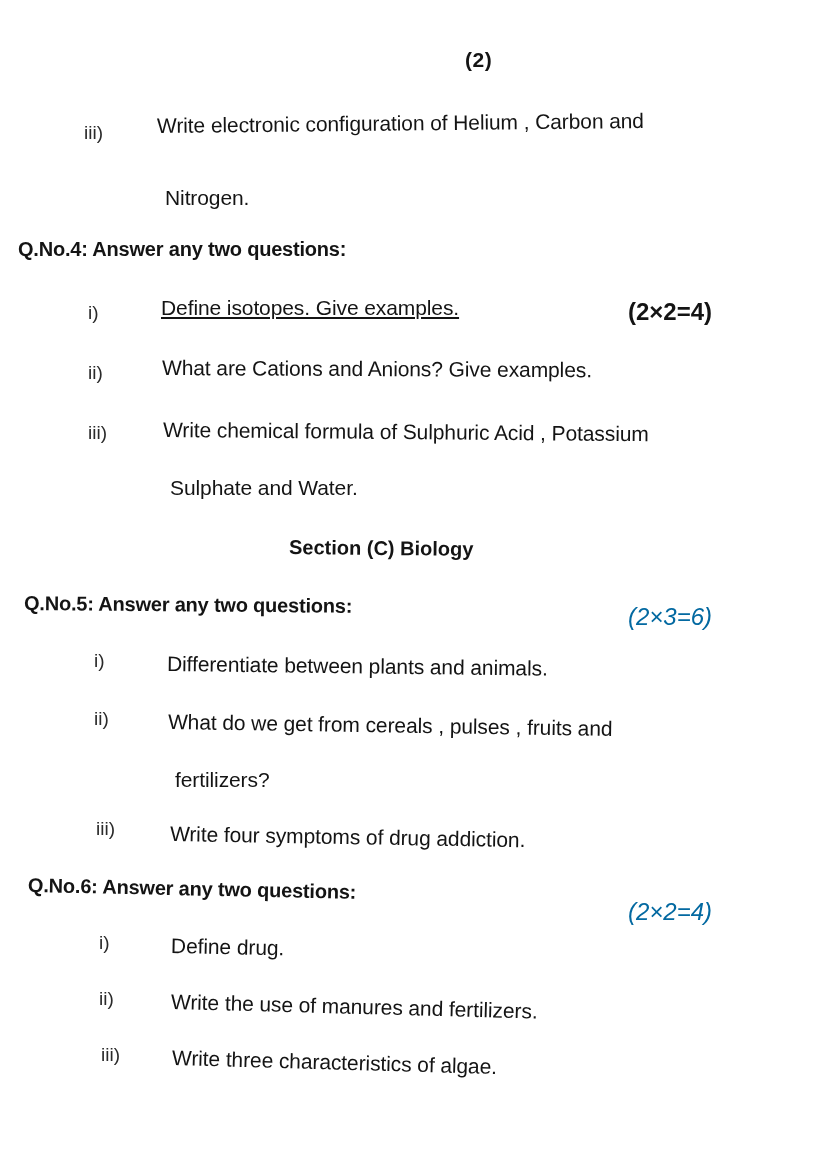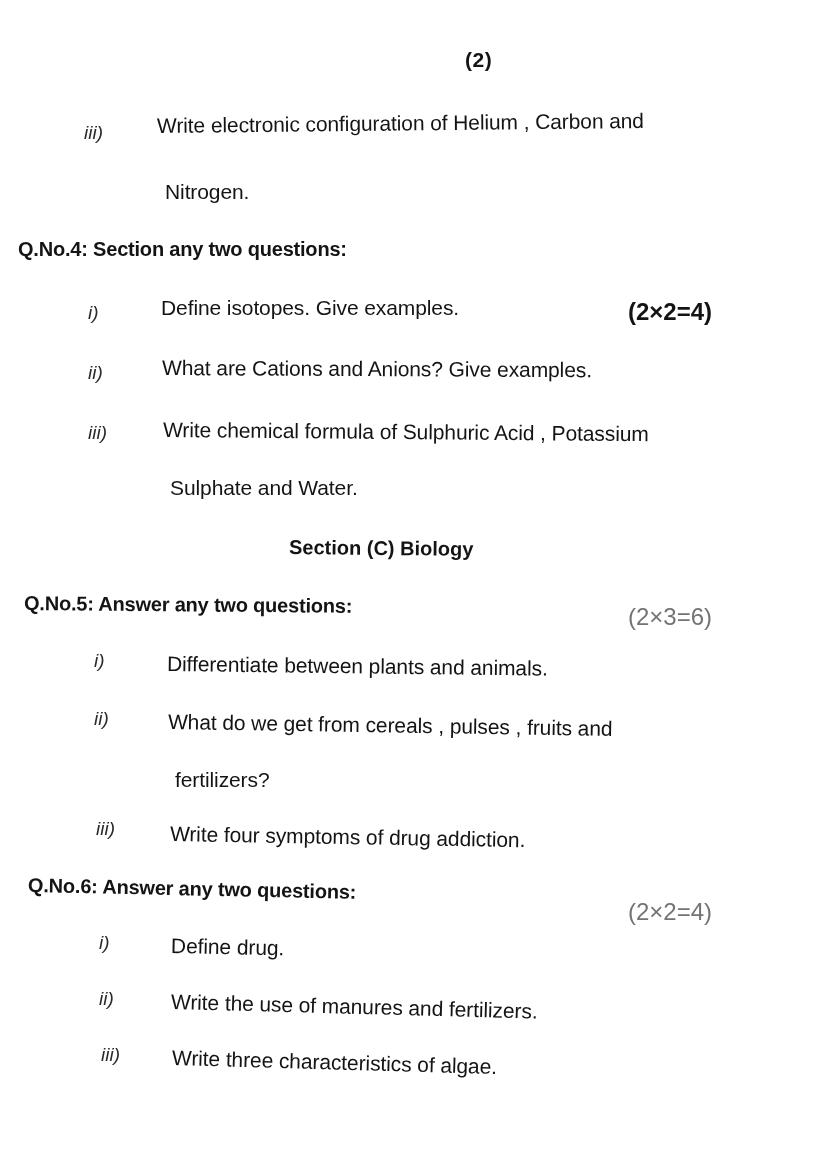--- a/index.html
+++ b/index.html
@@ -23,49 +23,48 @@
     }
     .qhead {
       font-weight: bold;
       font-size: 20px;
       letter-spacing: -0.2px;
     }
     .marks {
       font-weight: bold;
       font-size: 24px;
     }
-    .marks.light { font-weight: normal; color: #737373; }
+    .marks.light { font-weight: normal; color: #0369a1; font-style: italic; }
     .num {
       font-size: 19px;
       color: #2a2a2a;
-      font-style: italic;
     }
     .item {
       font-size: 21px;
       letter-spacing: -0.1px;
     }
     .section-title {
       font-weight: bold;
       font-size: 20px;
     }
   </style>
 </head>
 <body>
 
 <div class="abs page-number" style="left:465px; top:48px;">(2)</div>
 
 <div class="abs num" style="left:84px; top:122px;">iii)</div>
 <div class="abs item" style="left:157px; top:114px; transform:rotate(-0.6deg); transform-origin:left center;">Write electronic configuration of Helium , Carbon and</div>
-<div class="abs item" style="left:165px; top:180px;">Nitrogen.</div>
+<div class="abs item" style="left:165px; top:186px;">Nitrogen.</div>
 
-<div class="abs qhead" style="left:18px; top:238px;">Q.No.4: Section any two questions:</div>
+<div class="abs qhead" style="left:18px; top:238px;">Q.No.4: Answer any two questions:</div>
 <div class="abs marks" style="left:628px; top:298px;">(2×2=4)</div>
 
 <div class="abs num" style="left:88px; top:302px;">i)</div>
-<div class="abs item" style="left:161px; top:296px;">Define isotopes. Give examples.</div>
+<div class="abs item" style="left:161px; top:296px;text-decoration:underline;">Define isotopes. Give examples.</div>
 
 <div class="abs num" style="left:88px; top:362px;">ii)</div>
 <div class="abs item" style="left:162px; top:356px; transform:rotate(0.3deg); transform-origin:left center;">What are Cations and Anions? Give examples.</div>
 
 <div class="abs num" style="left:88px; top:422px;">iii)</div>
 <div class="abs item" style="left:163px; top:418px; transform:rotate(0.5deg); transform-origin:left center;">Write chemical formula of Sulphuric Acid , Potassium</div>
 <div class="abs item" style="left:170px; top:476px;">Sulphate and Water.</div>
 
 <div class="abs section-title" style="left:289px; top:536px; transform:rotate(0.6deg); transform-origin:left center;">Section (C) Biology</div>
 

